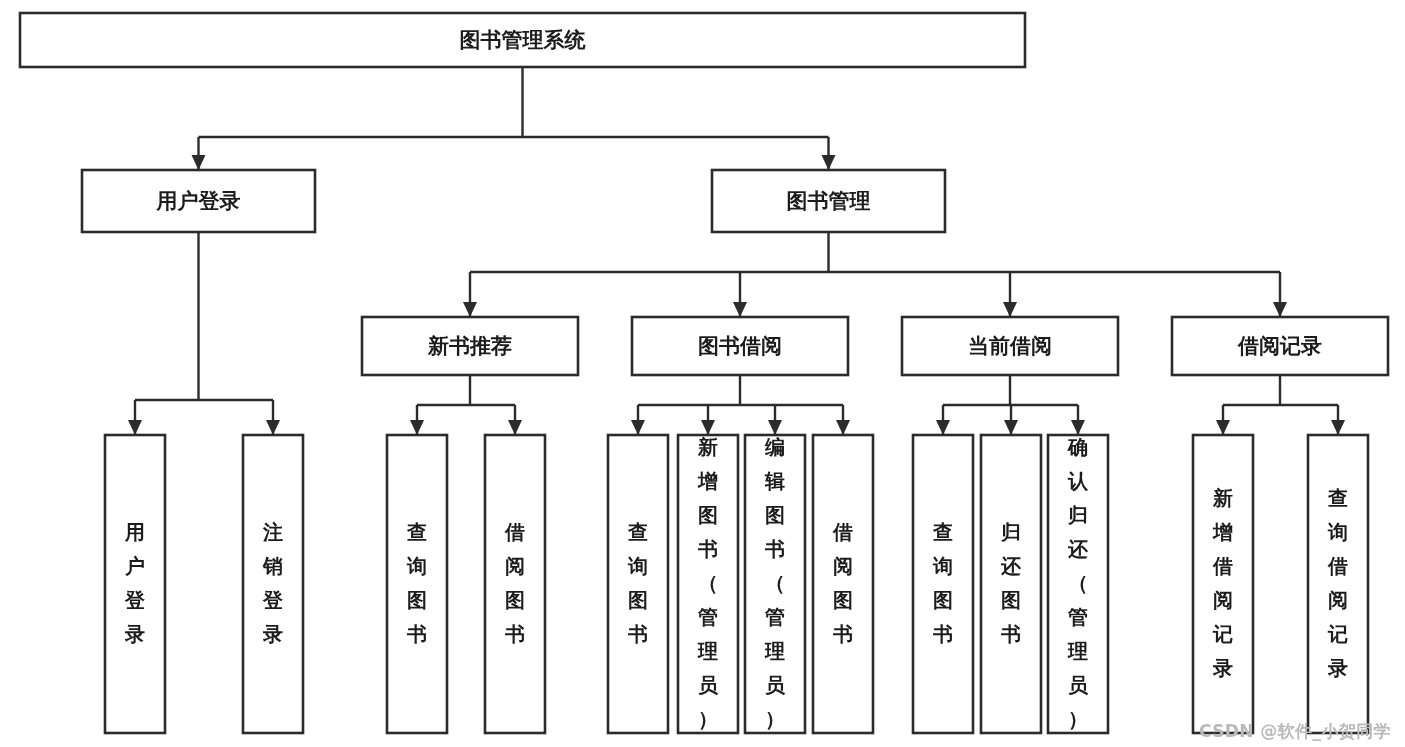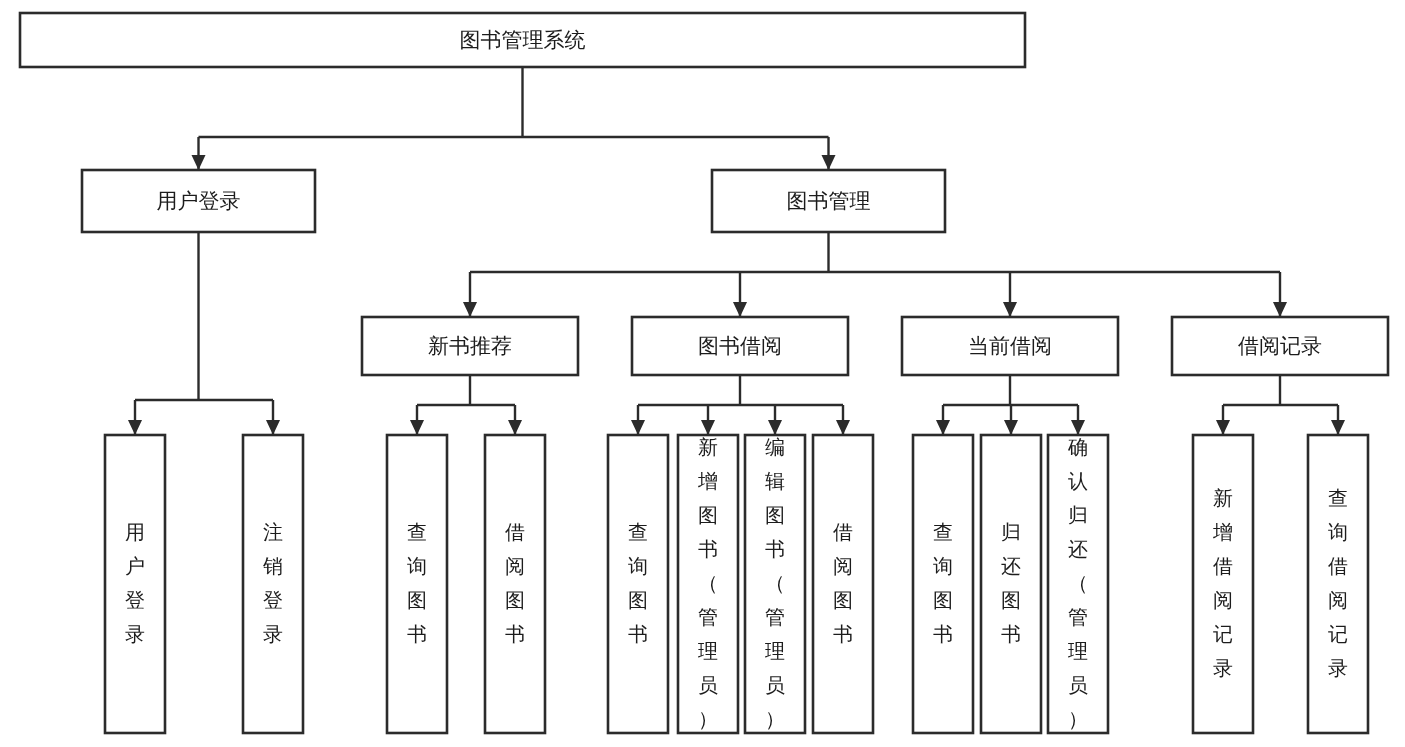--- a/index.html
+++ b/index.html
@@ -12,20 +12,21 @@
     width: 1405px;
     height: 747px;
     font-family: "DejaVu Sans", "Liberation Sans", sans-serif;
     overflow: hidden;
     position: relative;
   }
   #diagram-root {
     position: relative;
     width: 1405px;
     height: 747px;
+    font-weight: bold;
   }
   svg#tree-svg {
     position: absolute;
     top: 0;
     left: 0;
     width: 1405px;
     height: 747px;
     display: block;
   }
   .node-box {
@@ -215,13 +216,14 @@
         <g>
           <rect x="1193" y="435" width="60" height="298" class="node-box"></rect>
           <text x="1223" y="0" class="node-label vertical"><tspan x="1223" y="499">新</tspan><tspan x="1223" y="533">增</tspan><tspan x="1223" y="567">借</tspan><tspan x="1223" y="601">阅</tspan><tspan x="1223" y="635">记</tspan><tspan x="1223" y="669">录</tspan></text>
         </g>
         <g>
           <rect x="1308" y="435" width="60" height="298" class="node-box"></rect>
           <text x="1338" y="0" class="node-label vertical"><tspan x="1338" y="499">查</tspan><tspan x="1338" y="533">询</tspan><tspan x="1338" y="567">借</tspan><tspan x="1338" y="601">阅</tspan><tspan x="1338" y="635">记</tspan><tspan x="1338" y="669">录</tspan></text>
         </g>
       </g>
   </svg>
+  <div class="watermark">CSDN @软件_小贺同学</div>
 </div>
 
 </body></html>

